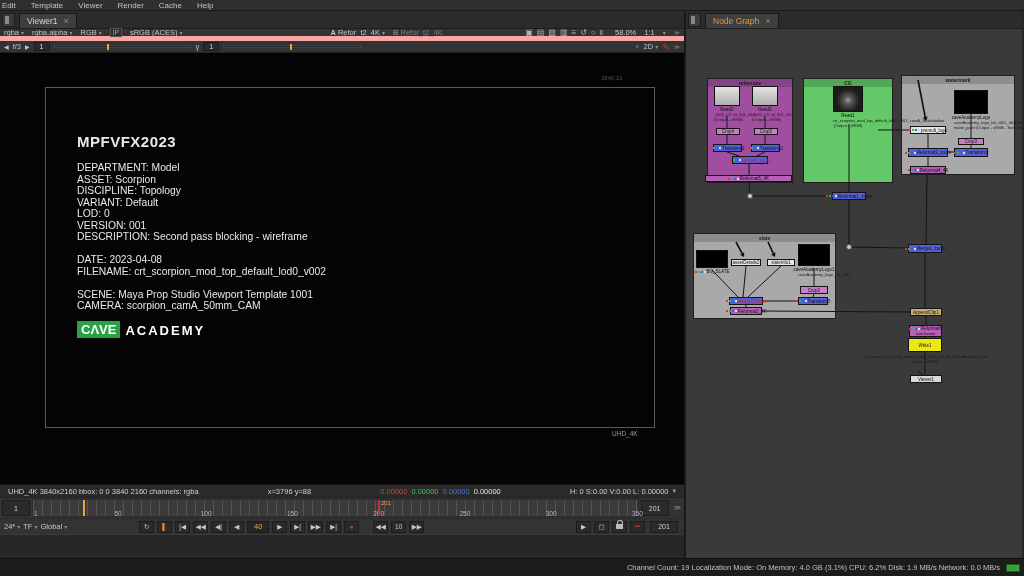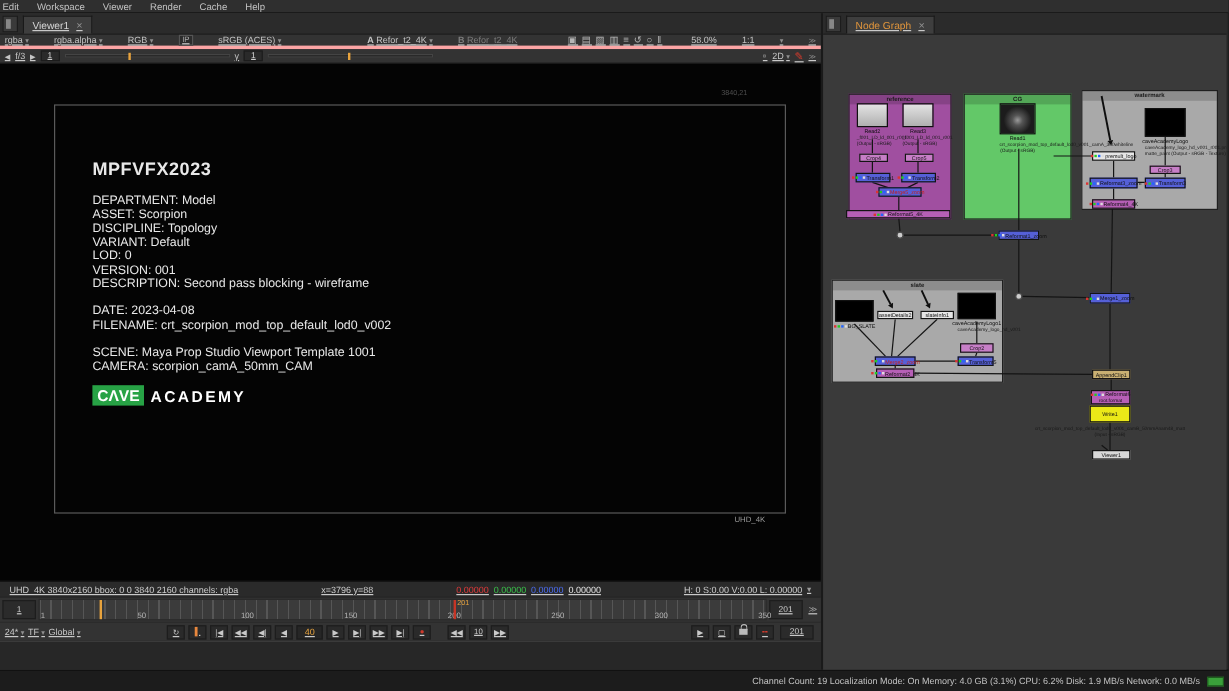--- a/index.html
+++ b/index.html
@@ -1,32 +1,32 @@
 <!DOCTYPE html>
 <html><head>
 <meta charset="utf-8">
 <style>
   *{margin:0;padding:0;box-sizing:border-box;font-family:"Liberation Sans",sans-serif;}
   html,body{background:#111;}
   .app{position:relative;width:1024px;height:576px;background:#262626;overflow:hidden;color:#c9c9c9;}
   
   .menubar{height:11px;background:#2f2f2f;border-bottom:1px solid #1a1a1a;display:flex;align-items:center;padding-left:2px;gap:15px;font-size:8px;color:#c2c2c2;}
   .menubar span{cursor:default;}
-  .main{display:flex;height:547px;text-decoration:underline;}
+  .main{display:flex;height:547px;}
   .left{width:686px;display:flex;flex-direction:column;background:#333;border-right:2px solid #1a1a1a;}
   .right{width:336px;display:flex;flex-direction:column;background:#343434;}
   
   .tabbar{height:18px;background:#2b2b2b;display:flex;align-items:flex-end;gap:4px;padding-left:2px;border-bottom:1px solid #1d1d1d;}
   .pane-btn{width:13px;height:14px;background:#3a3a3a;border:1px solid #1c1c1c;margin-bottom:1px;position:relative;}
   .pane-btn::after{content:"";position:absolute;left:2px;top:2px;width:4px;height:8px;background:#888;}
   .tab{height:15px;background:#3e3e3e;border:1px solid #191919;border-bottom:none;display:flex;align-items:center;gap:6px;padding:0 7px;font-size:8.5px;color:#d6d6d6;}
   .tab .close{color:#8f8f8f;font-size:9px;}
   .tab.ng-tab span.t{color:#e0953c;}
   
-  .vtb1{height:12px;background:#333;display:flex;align-items:center;font-size:7.5px;color:#c5c5c5;padding:0 4px;gap:21px;border-bottom:3px solid #fca5a5;}
+  .vtb1{height:12px;background:#333;display:flex;align-items:center;font-size:7.5px;color:#c5c5c5;padding:0 4px;gap:8px;border-bottom:5px solid #fca5a5;}
   .vtb2{height:12px;background:#333;display:flex;align-items:center;font-size:7.5px;color:#c5c5c5;padding:0 4px;gap:4px;border-bottom:1px solid #222;}
   .dd{display:flex;align-items:center;gap:2px;}
   .caret{font-size:6px;color:#909090;}
   .ipbtn{border:1px solid #555;background:#2c2c2c;padding:0 2px;font-size:6.5px;color:#aaa;}
   .csbox{width:118px;display:flex;justify-content:flex-start;align-items:center;}
   .dim{color:#7d7d7d;}
   .icn{color:#b5b5b5;font-size:8px;letter-spacing:1px;}
   .spacer{flex:1;}
   .vbox{background:#2a2a2a;border:1px solid #1c1c1c;padding:0 5px;font-size:7px;color:#ddd;}
   .slider{position:relative;height:3px;background:#242424;border:1px solid #444;width:138px;}
@@ -89,21 +89,21 @@
   .statusbar{height:18px;background:#1c1c1c;border-top:1px solid #101010;display:flex;align-items:center;justify-content:flex-end;font-size:7.5px;color:#c2c2c2;padding-right:4px;gap:6px;}
   .okbox{width:14px;height:8px;background:#3aa03a;border:1px solid #1e5a1e;}
 </style>
 </head>
 <body>
 
 <div class="app">
 
   <div class="menubar" id="menubar">
       <span>Edit</span>
-      <span>Workspace</span>
+      <span>Template</span>
       <span>Viewer</span>
       <span>Render</span>
       <span>Cache</span>
       <span>Help</span>
     </div>
 
   <div class="main">
 
     <div class="left">
       <div class="tabbar">

